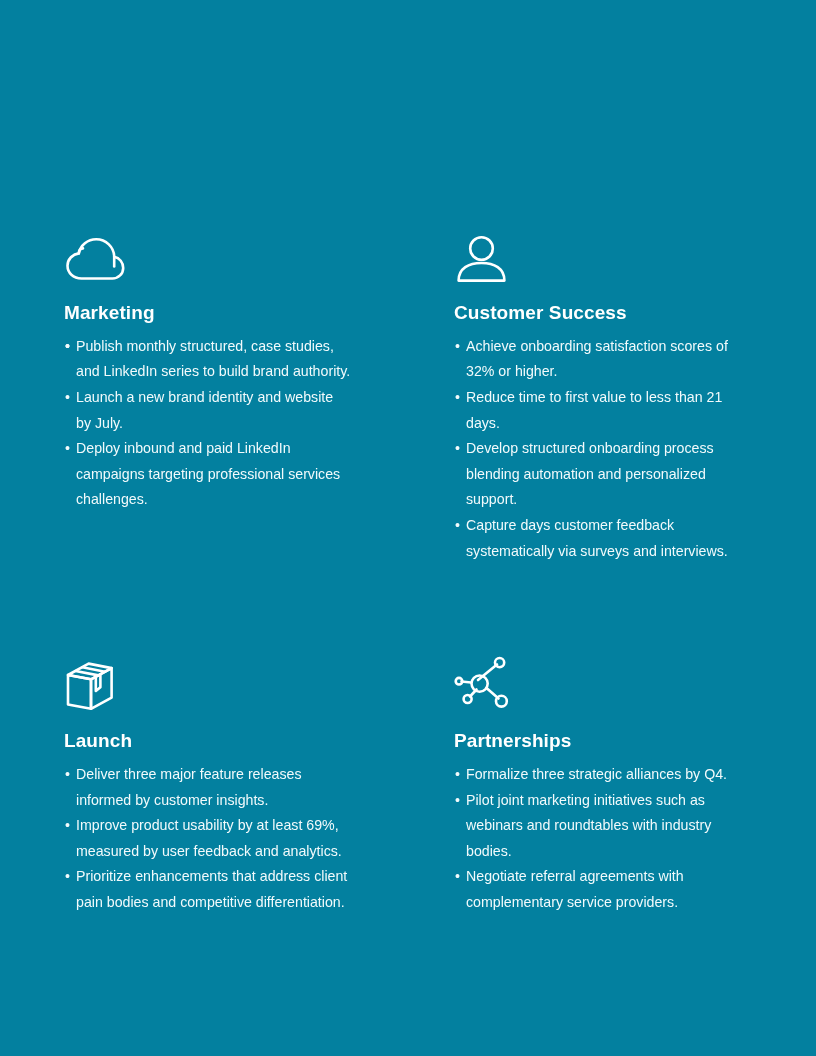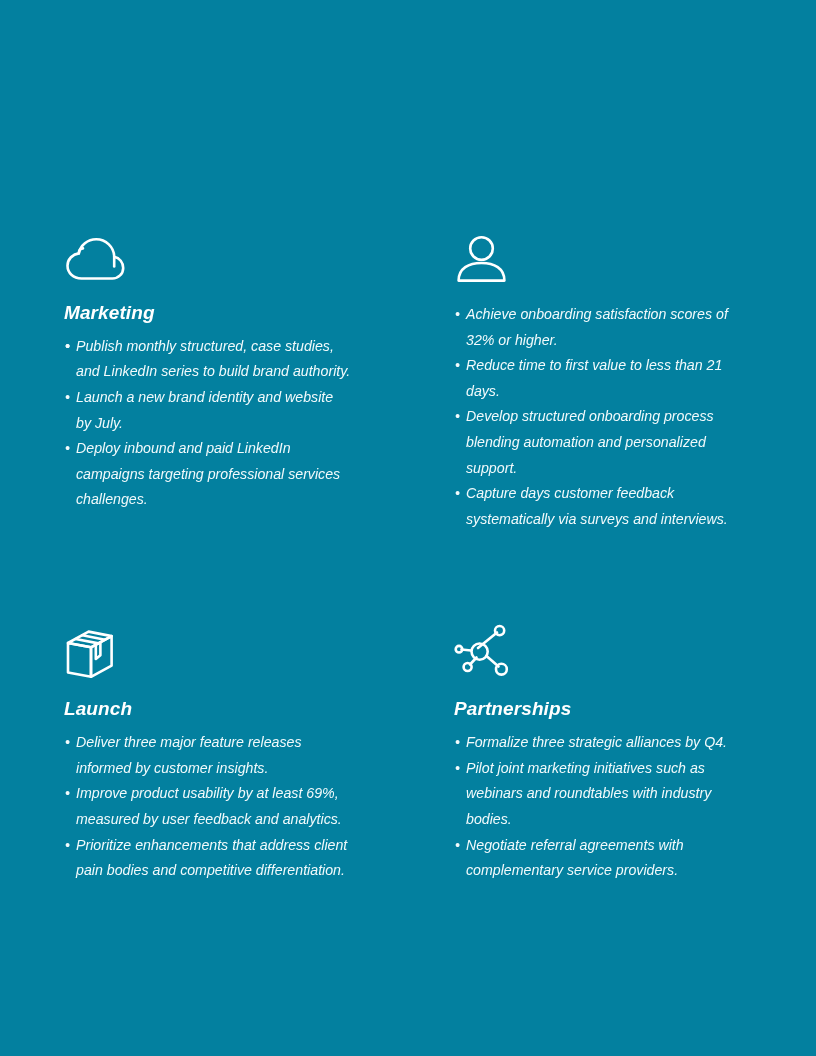--- a/index.html
+++ b/index.html
@@ -22,21 +22,20 @@
   }
   .grid {
     display: grid;
     grid-template-columns: 390px 362px;
     grid-template-rows: auto auto;
     column-gap: 0px;
     row-gap: 92px;
   }
   .card {
     position: relative;
-    font-style: italic;
   }
   .card-icon {
     height: 56px;
     display: flex;
     align-items: flex-end;
     margin-bottom: 18px;
   }
   .card-icon svg {
     display: block;
   }
@@ -97,20 +96,21 @@
       </ul>
     </div>
 
     <div class="card col-right">
       <div class="card-icon">
         <svg width="55" height="50" viewBox="0 0 55 50" fill="none" stroke="#ffffff" stroke-width="2.6" stroke-linecap="round" stroke-linejoin="round">
           <circle cx="27.5" cy="14.5" r="11.3"></circle>
           <path d="M4.6 46.6 C4.6 34.3 14.8 29.0 27.5 29.0 C40.2 29.0 50.4 34.3 50.4 46.6 Z"></path>
         </svg>
       </div>
+      <h2 class="card-title">Customer Success</h2>
       <ul class="bullets">
         <li><span class="bullet-dot">•</span><span>Achieve onboarding satisfaction scores of 32% or higher.</span></li>
         <li><span class="bullet-dot">•</span><span>Reduce time to first value to less than 21 days.</span></li>
         <li><span class="bullet-dot">•</span><span>Develop structured onboarding process blending automation and personalized support.</span></li>
         <li><span class="bullet-dot">•</span><span>Capture days customer feedback systematically via surveys and interviews.</span></li>
       </ul>
     </div>
 
     <div class="card col-left">
       <div class="card-icon">

